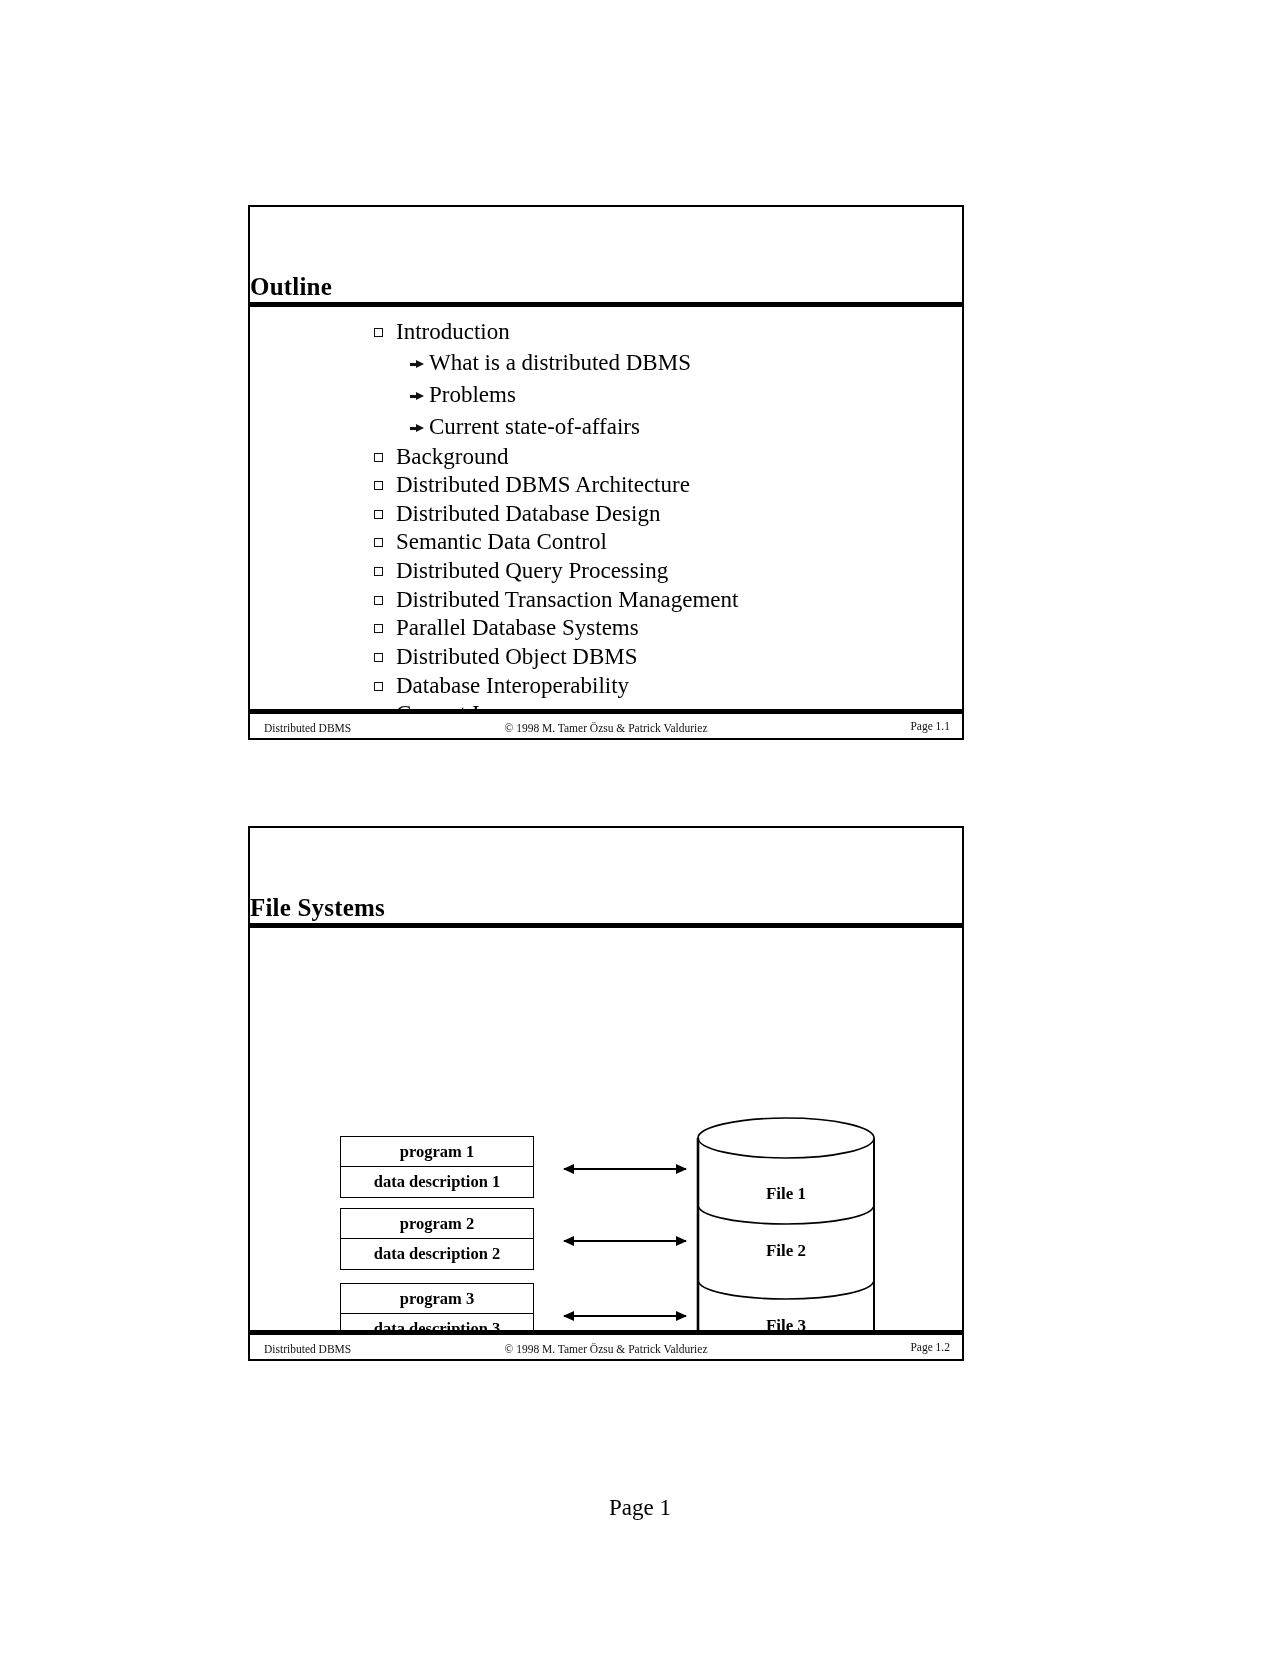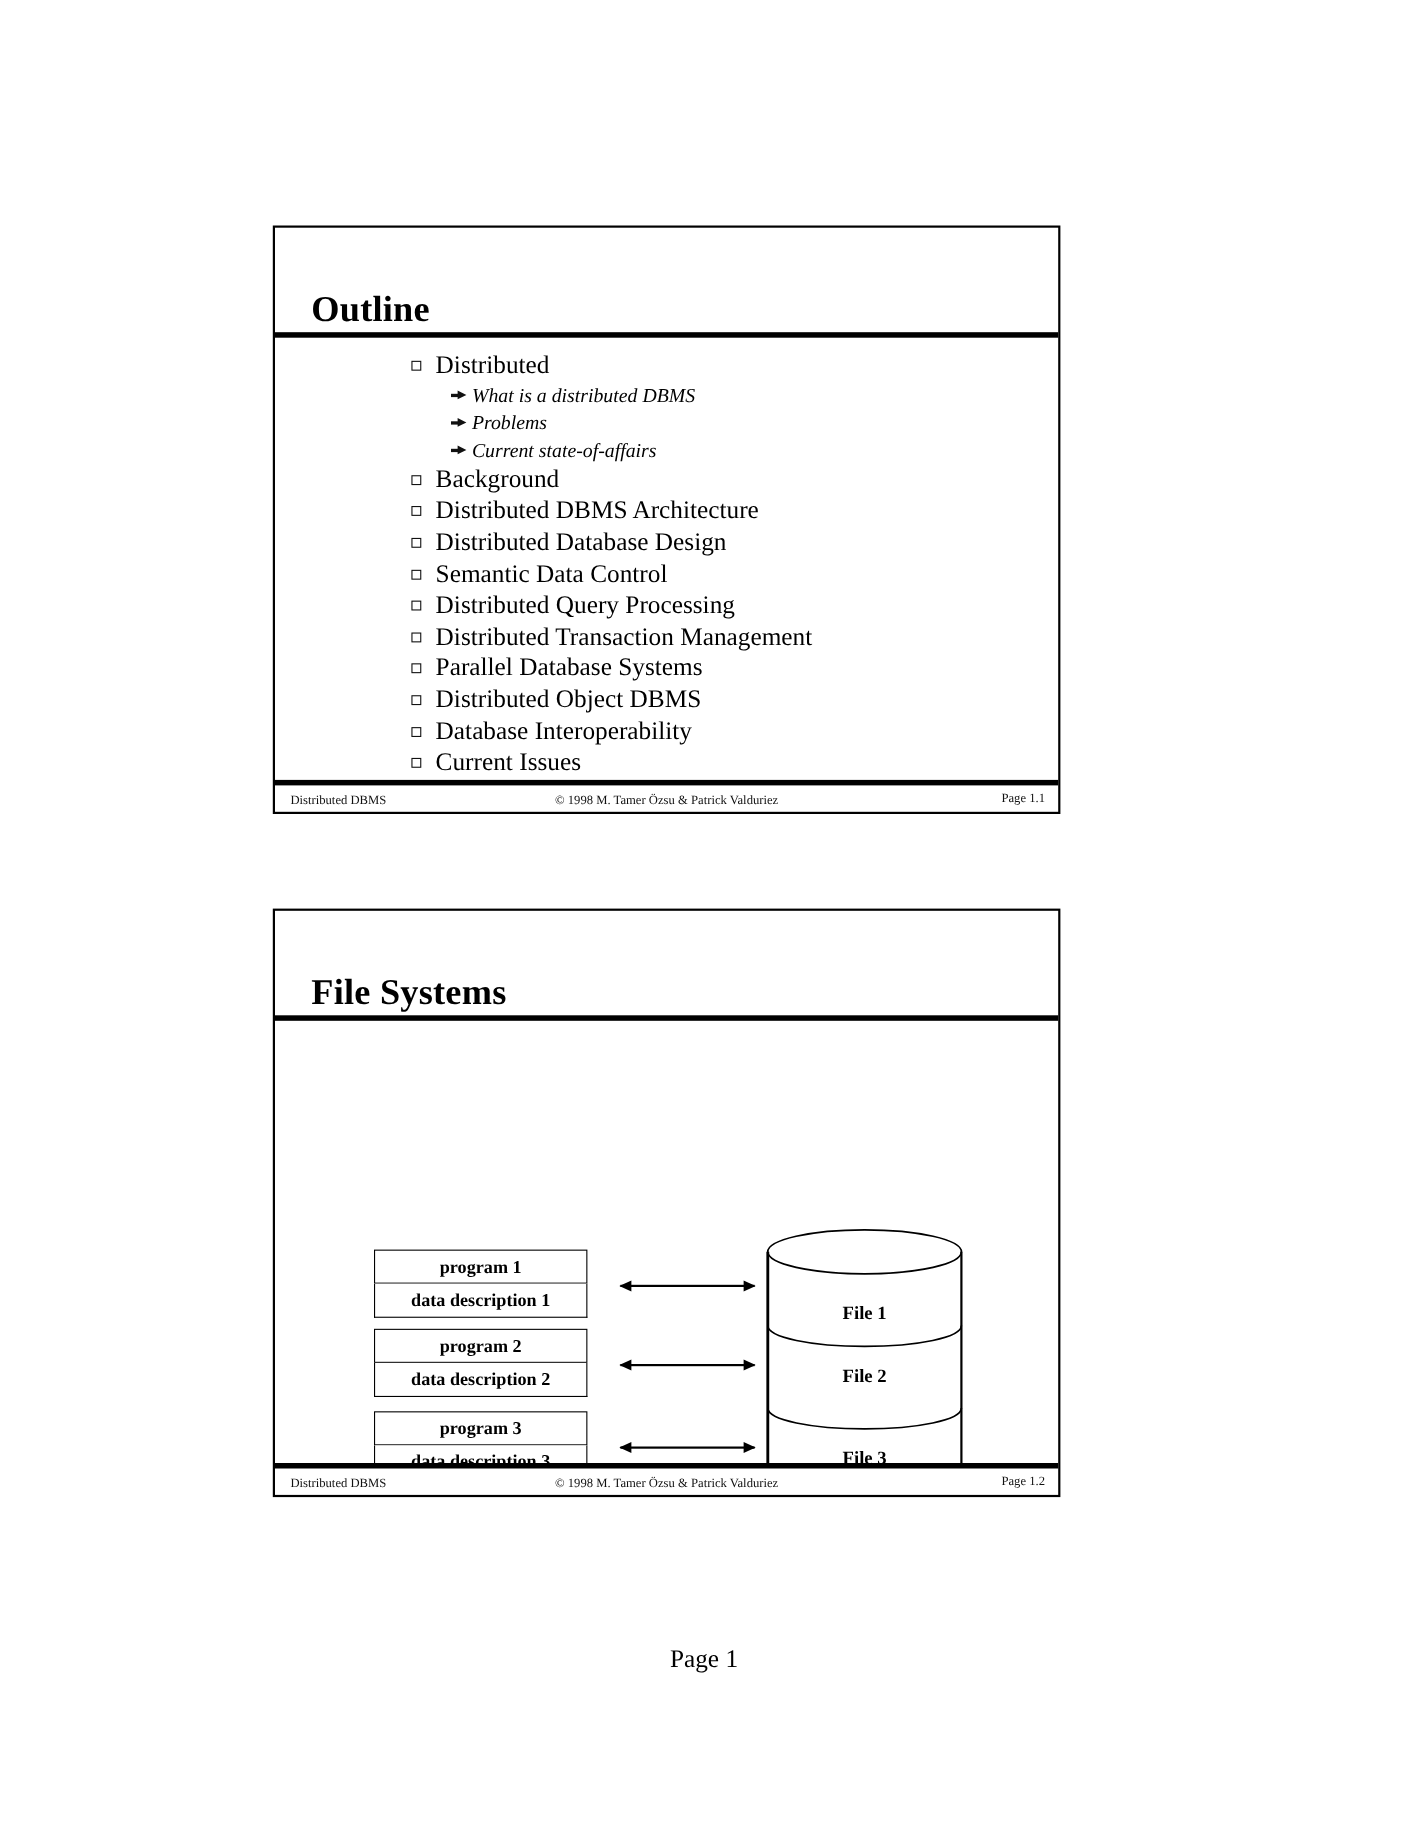--- a/index.html
+++ b/index.html
@@ -37,24 +37,23 @@
   .slide-title-band {
     position: absolute;
     left: 0; right: 0; top: 0;
     height: 100px;
     display: flex;
     align-items: flex-end;
     box-sizing: border-box;
     border-bottom: 5px solid #000000;
   }
   .slide-title {
-    font-size: 33px;
+    font-size: 25px;
     font-weight: bold;
     letter-spacing: 0.2px;
-    padding-left: 33px;
     padding-bottom: 2px;
     line-height: 1.05;
     white-space: nowrap;
   }
 
   
   .slide-body {
     position: absolute;
     left: 0; right: 0;
     top: 105px;
@@ -111,24 +110,23 @@
     flex: 0 0 22px;
     font-size: 15px;
     line-height: 1;
     position: relative;
     top: -2px;
   }
   .outline-l2 {
     display: flex;
     align-items: baseline;
     margin-left: 160px;
-    font-size: 18px;
+    font-size: 23px;
     line-height: 1.39;
     white-space: nowrap;
-    font-style: italic;
   }
   .outline-l2 .bullet {
     width: 19px;
     flex: 0 0 19px;
     font-size: 14px;
     line-height: 1;
     position: relative;
     top: -1px;
   }
   .sq {
@@ -247,21 +245,21 @@
   <div class="slide" id="slide-1">
 
     <div class="slide-title-band">
       <div class="slide-title">Outline</div>
     </div>
 
     <div class="slide-body">
       <div class="outline" id="outline-list">
           <div class="outline-l1">
             <span class="bullet"><span class="sq"></span></span>
-            <span>Distributed</span>
+            <span>Introduction</span>
           </div>
           <div class="outline-l2">
             <span class="bullet"><span class="arrowbullet"></span></span>
             <span>What is a distributed DBMS</span>
           </div>
           <div class="outline-l2">
             <span class="bullet"><span class="arrowbullet"></span></span>
             <span>Problems</span>
           </div>
           <div class="outline-l2">

